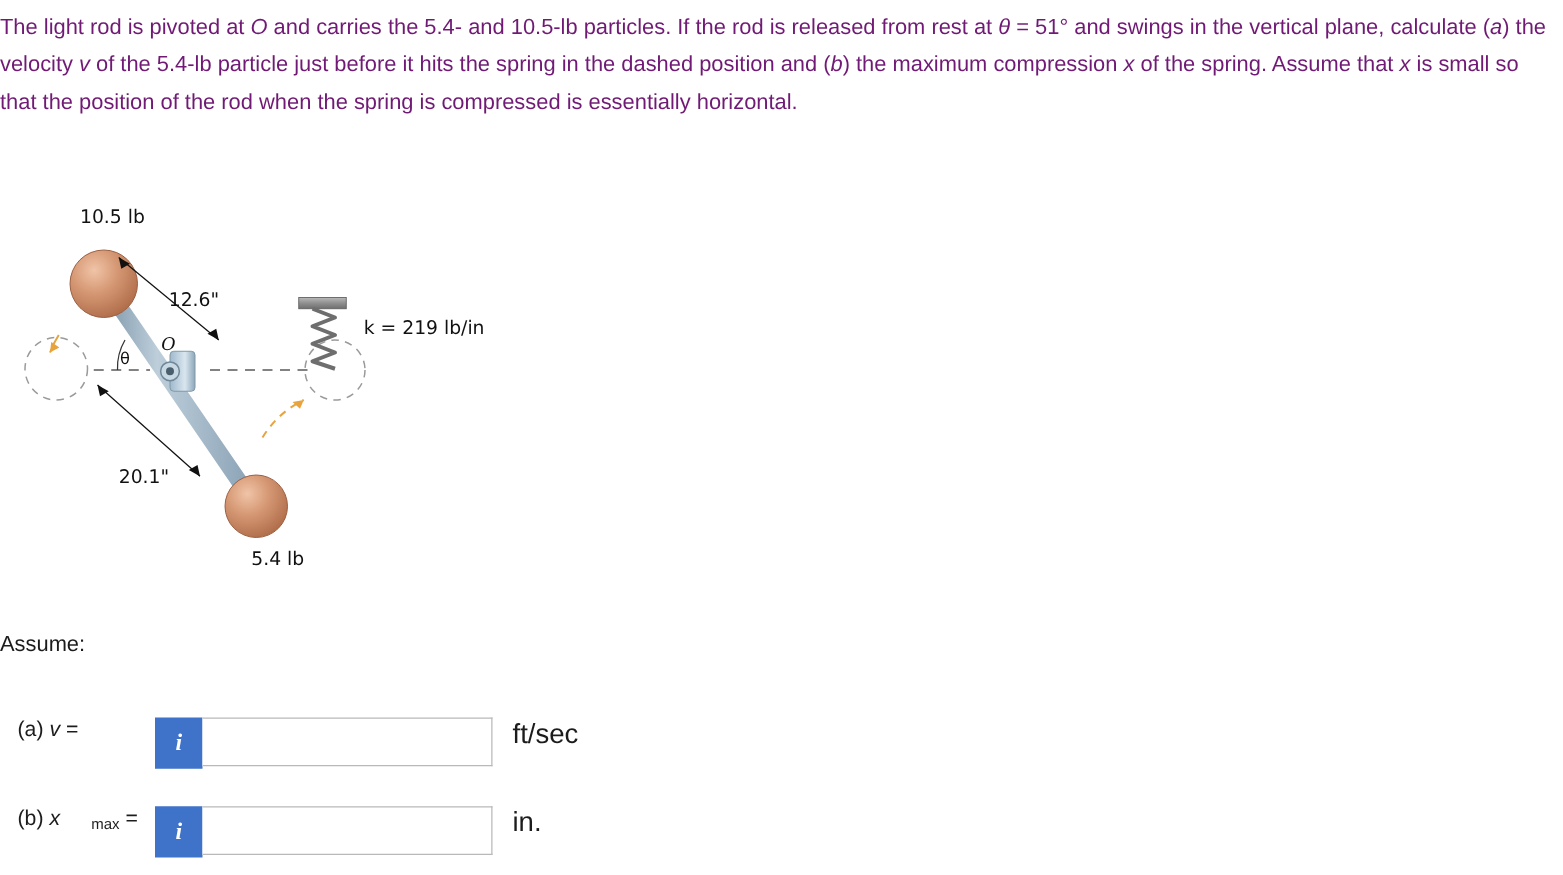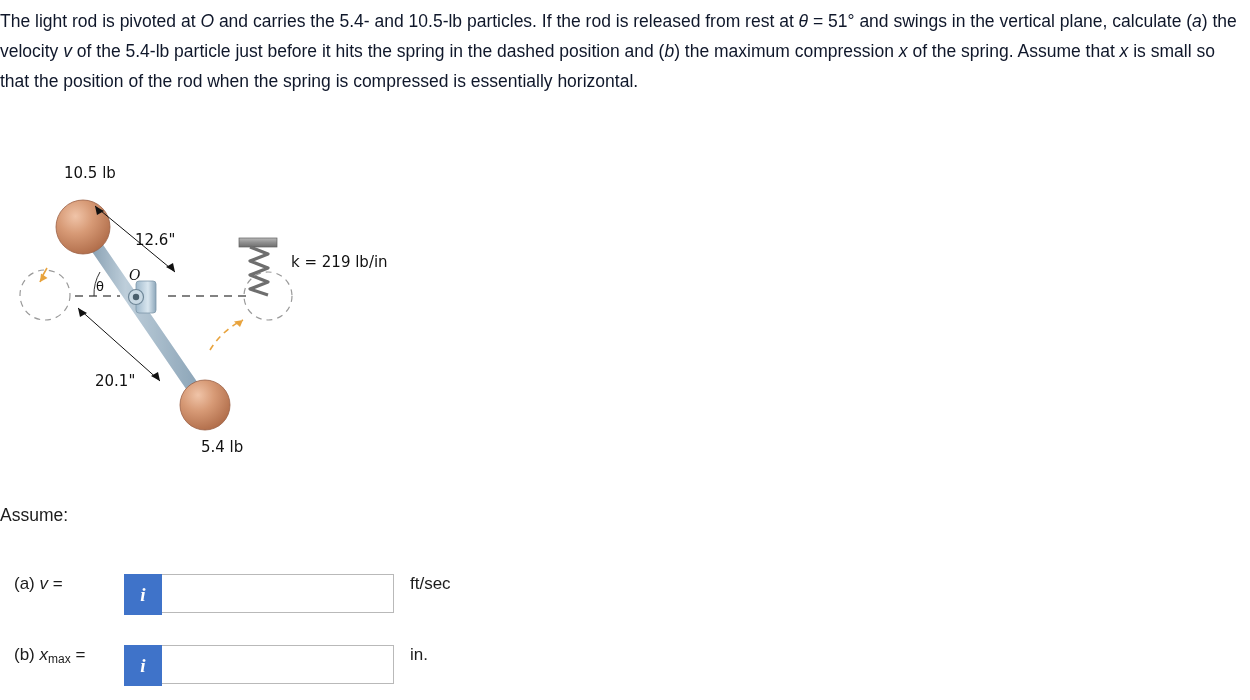--- a/index.html
+++ b/index.html
@@ -19,21 +19,21 @@
     width: 1250px;
     height: 700px;
   }
   .problem-text {
     position: absolute;
     left: 0px;
     top: 6px;
     width: 1248px;
     font-size: 17.5px;
     line-height: 30px;
-    color: #0f172a;
+    color: #701a75;
   }
   .problem-text i {
     font-style: italic;
   }
   .figure {
     position: absolute;
     left: 0px;
     top: 150px;
     width: 420px;
     height: 315px;
@@ -58,20 +58,21 @@
     width: 110px;
     font-size: 17px;
     color: #1c1c1c;
   }
   .answer-label i { font-style: italic; }
   .answer-label sub {
     font-size: 12px;
     vertical-align: baseline;
     position: relative;
     bottom: -3px;
+    margin-left: 25px;
   }
   .info-btn {
     width: 38px;
     height: 41px;
     background: #3f73c9;
     color: #ffffff;
     border: none;
     font-family: "Liberation Serif", serif;
     font-style: italic;
     font-weight: bold;
@@ -88,21 +89,21 @@
     border: 1px solid #b9b9b9;
     border-left: none;
     background: #ffffff;
     font-size: 15px;
     padding: 0 8px;
     box-sizing: border-box;
     outline: none;
   }
   .answer-units {
     margin-left: 16px;
-    font-size: 17px;
+    font-size: 22px;
     color: #1c1c1c;
   }
   .fig-label {
     font-family: "DejaVu Sans", sans-serif;
     font-size: 15px;
     fill: #111111;
   }
   .fig-label-small {
     font-family: "DejaVu Sans", sans-serif;
     font-size: 13px;

